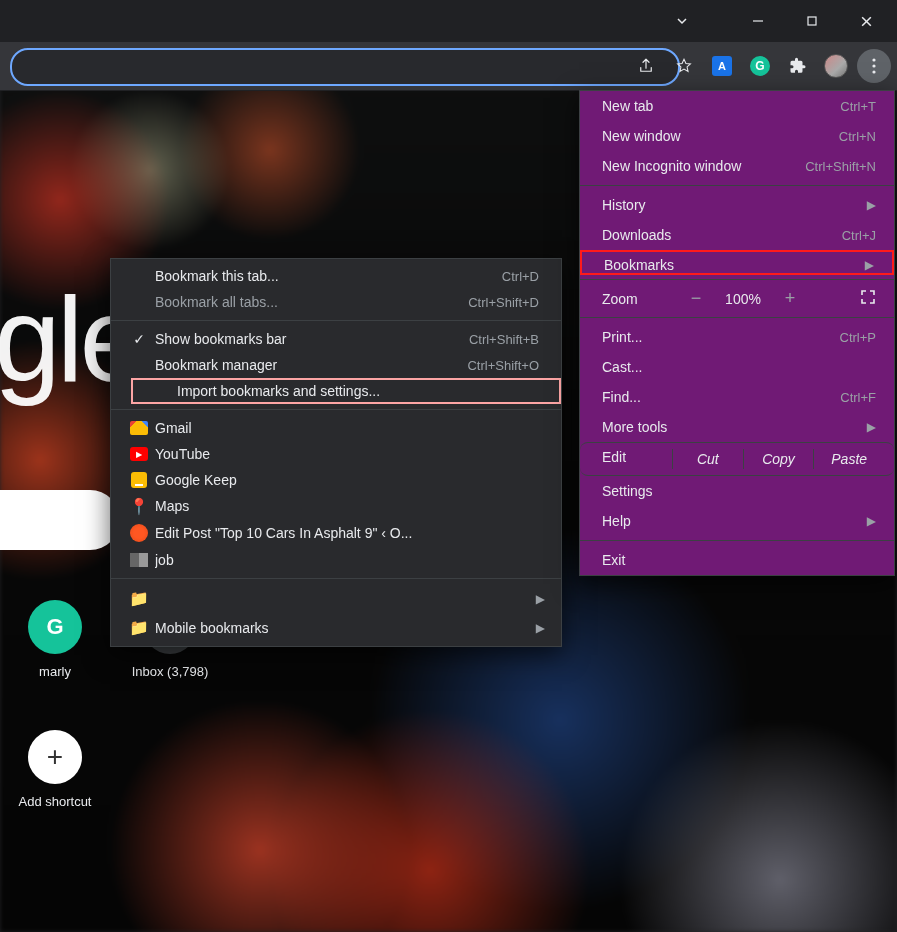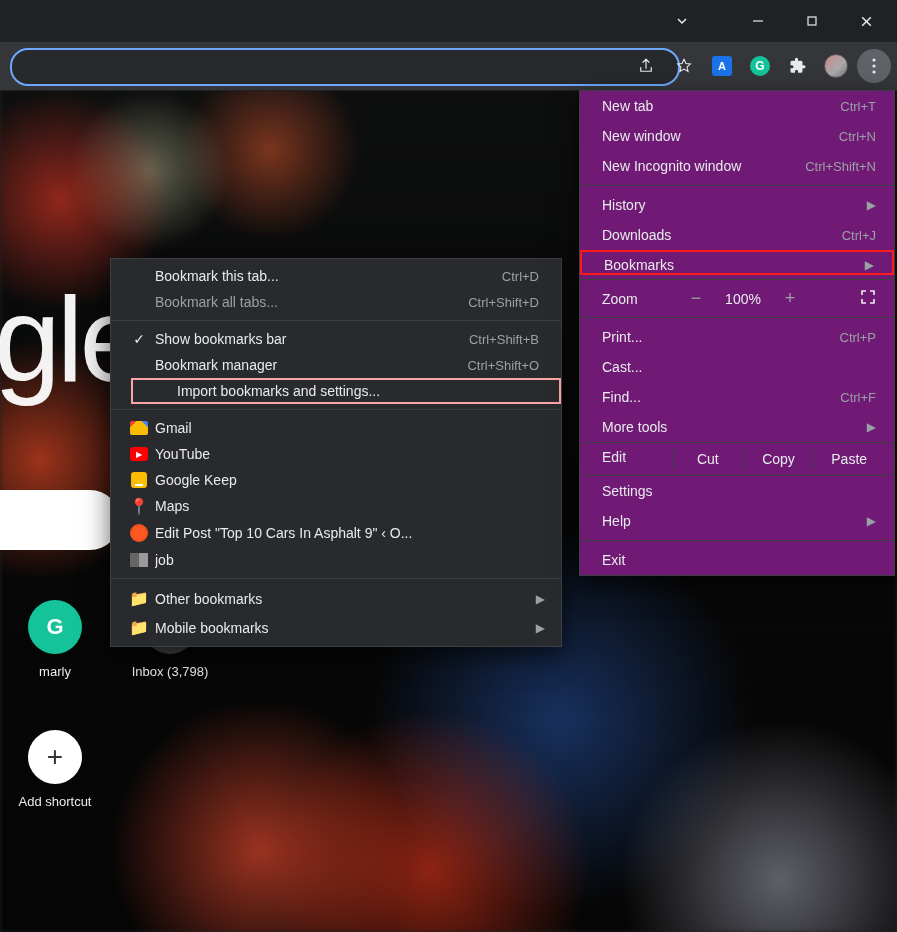--- a/index.html
+++ b/index.html
@@ -180,21 +180,21 @@
   .zoom-val{ width:58px; text-align:center; color:#e8eaed;}
   .zoom-full{ margin-left:auto; padding:0 10px; color:#e8eaed;}
   .edit-row{
     display:flex; padding:6px 10px 6px 22px;
     gap:0;
     border-top:1px solid #3c4043;
     border-bottom:1px solid #3c4043;
     border-radius:8px;
   }
   .edit-row .lbl{ width:70px; color:#e8eaed;}
-  .edit-btn{ flex:1; text-align:center; color:#e8eaed; border-left:1px solid #3c4043; padding:2px 0;}
+  .edit-btn{ flex:1; text-align:center; color:#e8eaed; border-left:1px solid #3c4043; padding:2px 0;font-style:italic;}
 
   
   .bm-menu {
     position:absolute;
     left:110px;
     top:258px;
     width:450px;
     background:#292a2d;
     border:1px solid #3c4043;
     box-shadow:0 8px 24px rgba(0,0,0,0.6);
@@ -375,21 +375,20 @@
     </div>
     <div class="bm-item">
       <span class="icon">
           <span class="job-ic"></span>
         </span>
       <span class="lbl">job</span>
     </div>
     <div class="bm-sep"></div>
     <div class="bm-item">
       <span class="icon folder-ic">📁</span>
-      <span class="lbl">Other bookmarks</span>
       <span class="chev">▶</span>
     </div>
     <div class="bm-item">
       <span class="icon folder-ic">📁</span>
       <span class="lbl">Mobile bookmarks</span>
       <span class="chev">▶</span>
     </div>
   </div>
 
   <div class="main-menu">

